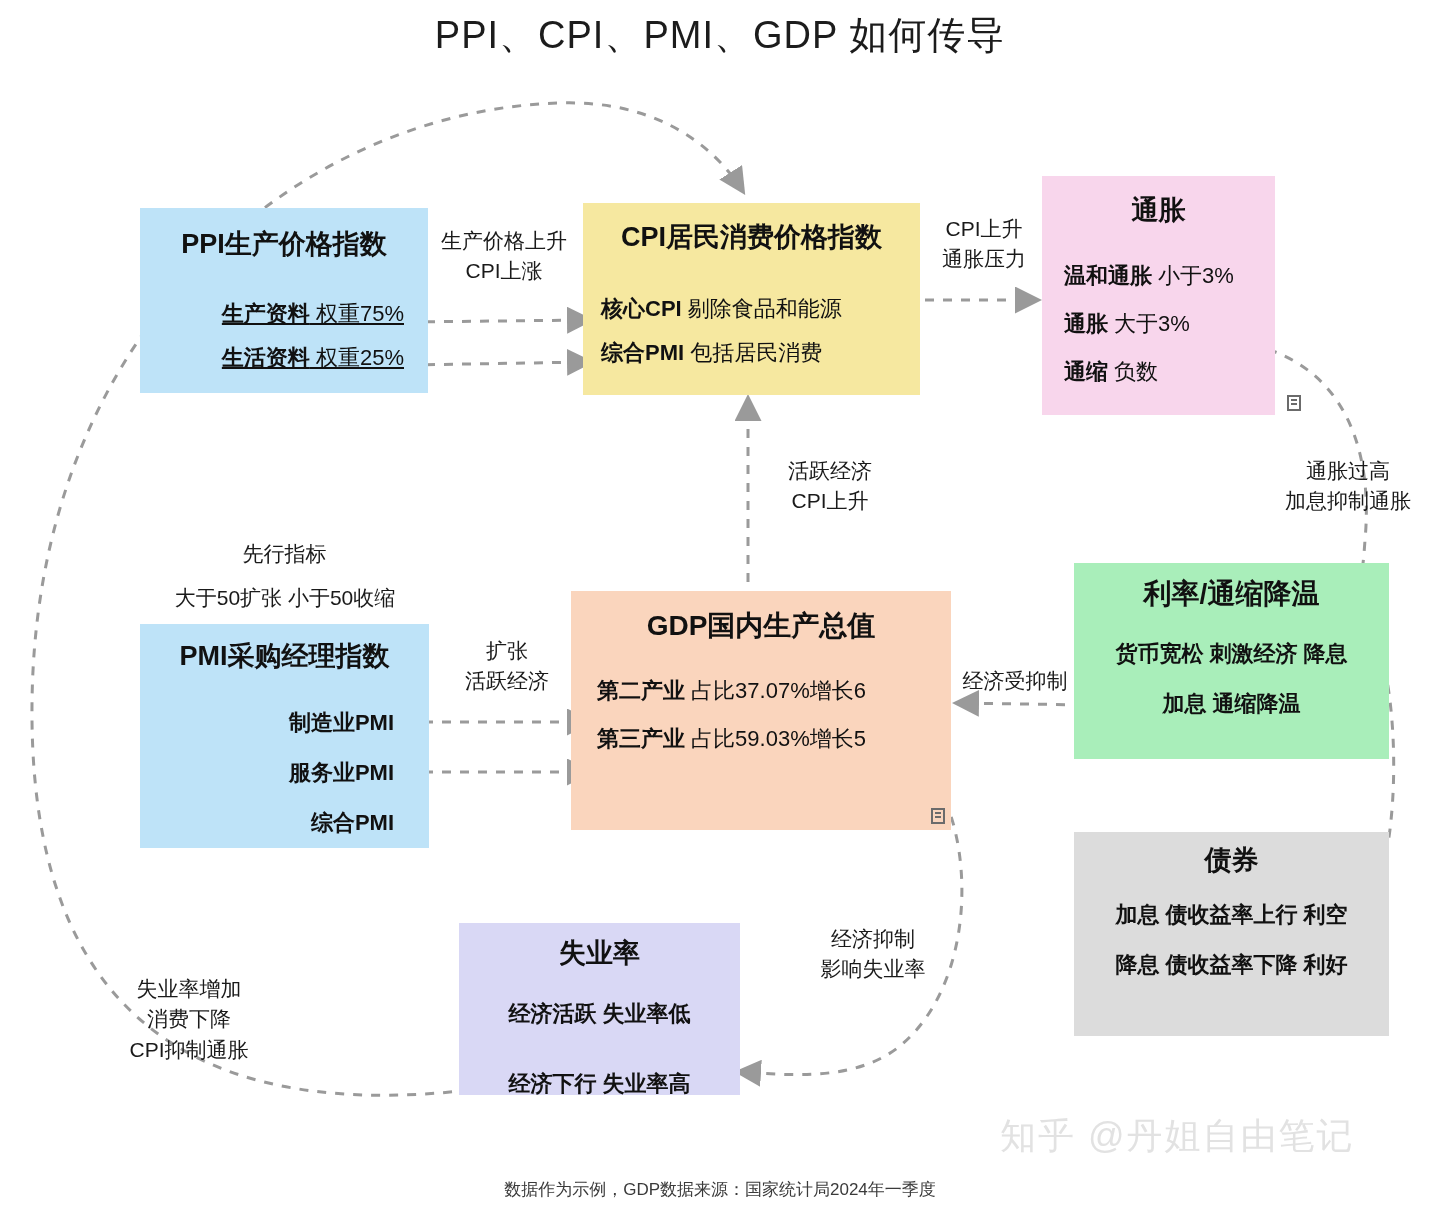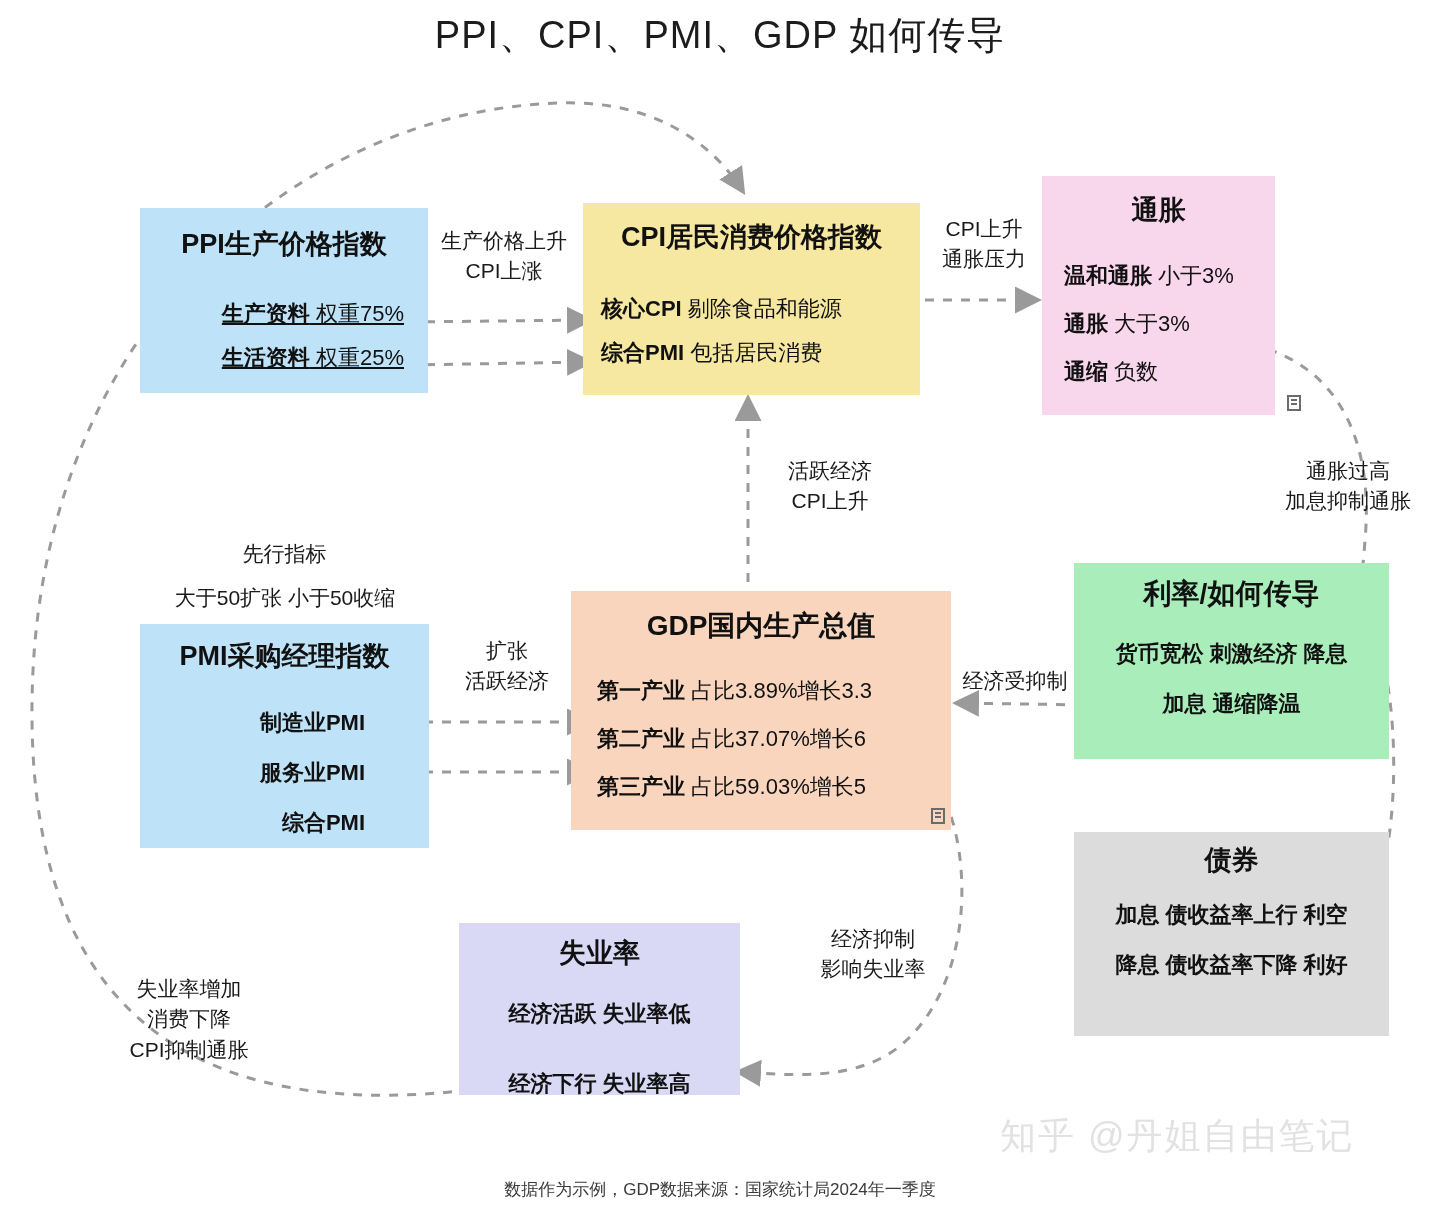--- a/index.html
+++ b/index.html
@@ -35,21 +35,21 @@
   #cpi-box .rows{margin-top:32px;align-items:flex-start;padding-left:18px;}
   #cpi-box .row{margin:7px 0;}
 
   #inflation-box{left:1042px;top:176px;width:233px;height:239px;background:#f8d6ec;}
   #inflation-box .node-title{margin-top:16px;}
   #inflation-box .rows{margin-top:24px;align-items:flex-start;padding-left:22px;}
   #inflation-box .row{margin:9px 0;}
 
   #pmi-box{left:140px;top:624px;width:289px;height:224px;background:#bee3f8;}
   #pmi-box .node-title{margin-top:14px;}
-  #pmi-box .rows{margin-top:24px;align-items:flex-end;padding-right:64px;}
+  #pmi-box .rows{margin-top:24px;align-items:flex-end;padding-right:35px;}
   #pmi-box .row{margin:10px 0;}
 
   #gdp-box{left:571px;top:591px;width:380px;height:239px;background:#fad5bd;}
   #gdp-box .node-title{margin-top:16px;font-size:28px;}
   #gdp-box .rows{margin-top:22px;align-items:flex-start;padding-left:26px;}
   #gdp-box .row{margin:9px 0;}
 
   #rates-box{left:1074px;top:563px;width:315px;height:196px;background:#a9eeba;}
   #rates-box .node-title{margin-top:12px;font-size:28px;}
   #rates-box .rows{margin-top:16px;align-items:center;}
@@ -159,29 +159,28 @@
     <div class="rows">
       <div class="row"><b>制造业PMI</b></div>
       <div class="row"><b>服务业PMI</b></div>
       <div class="row"><b>综合PMI</b></div>
     </div>
   </div>
 
   <div class="node" id="gdp-box">
     <div class="node-title">GDP国内生产总值</div>
     <div class="rows">
-      <div class="row"><b>第一产业</b><span class="lt"> 占比3.89%增长3.3</span></div>
       <div class="row"><b>第二产业</b><span class="lt"> 占比37.07%增长6</span></div>
       <div class="row"><b>第三产业</b><span class="lt"> 占比59.03%增长5</span></div>
     </div>
     <div class="corner-mark" style="right:6px;bottom:6px;"></div>
   </div>
 
   <div class="node" id="rates-box">
-    <div class="node-title">利率/如何传导</div>
+    <div class="node-title">利率/通缩降温</div>
     <div class="rows">
       <div class="row">货币宽松 刺激经济 降息</div>
       <div class="row">加息 通缩降温</div>
     </div>
   </div>
 
   <div class="node" id="bonds-box">
     <div class="node-title">债券</div>
     <div class="rows">
       <div class="row">加息 债收益率上行 利空</div>

